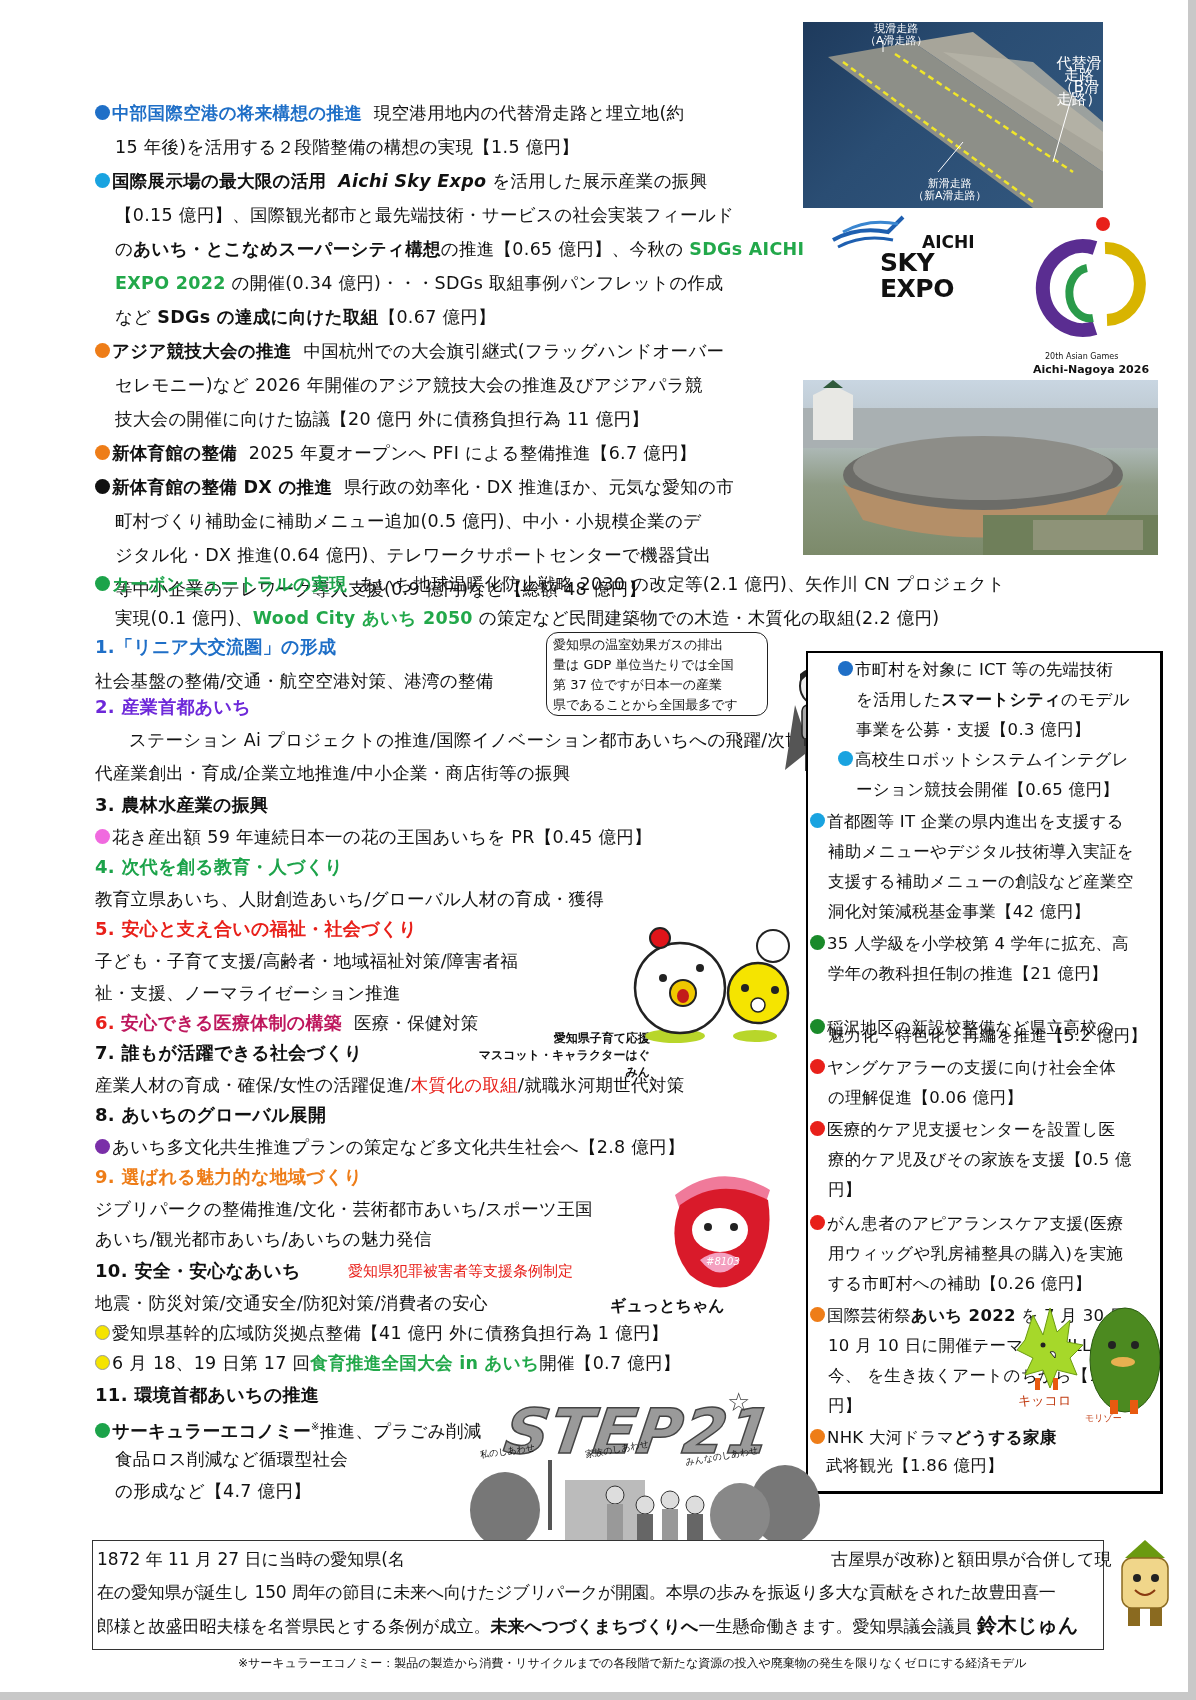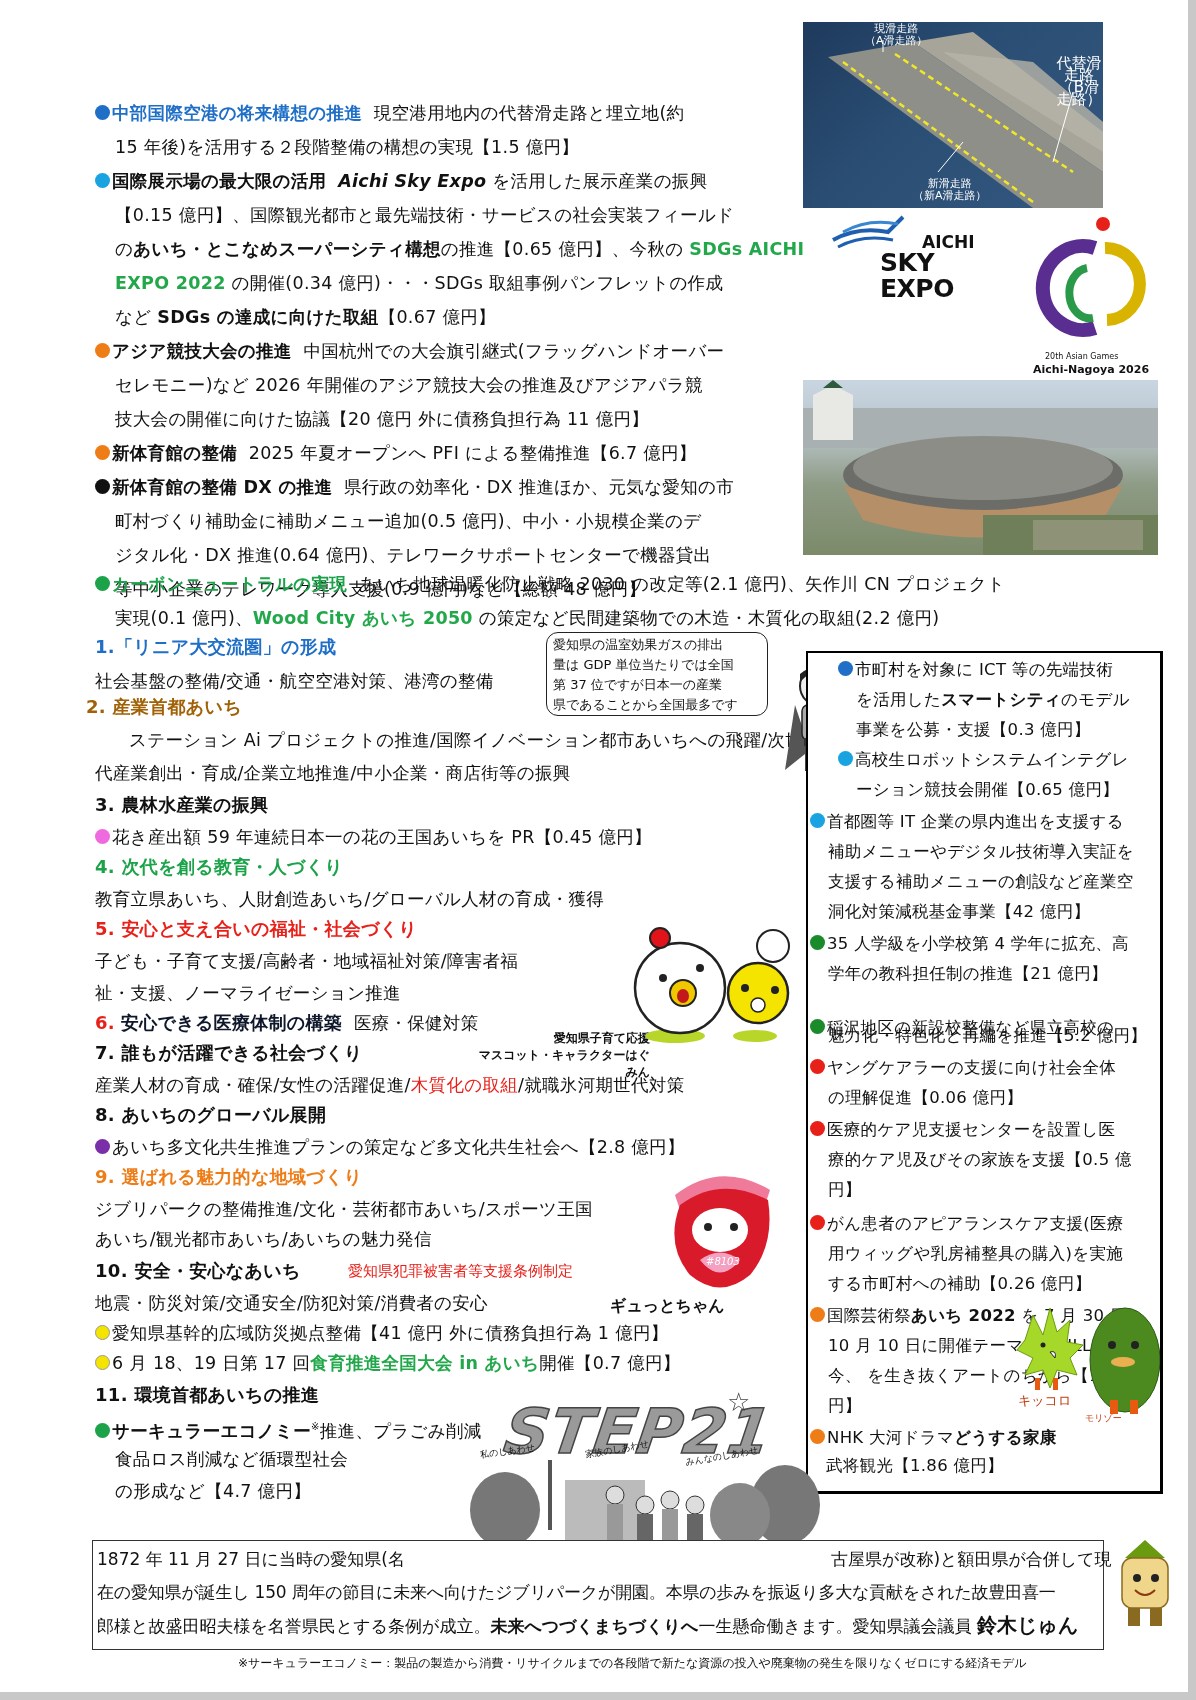--- a/index.html
+++ b/index.html
@@ -157,21 +157,21 @@
   </div>
   <div class="line" style="left:115px;top:601px;">
     <span>実現(0.1 億円)、</span><span class="sdg">Wood City あいち 2050</span><span> の策定など民間建築物での木造・木質化の取組(2.2 億円)</span>
   </div>
 
   <div class="line hd" style="left:95px;top:630px;color:#1f6fc7;">
     <span>1.</span><span>「リニア大交流圏」の形成</span>
   </div>
   <div class="line" style="left:95px;top:664px;">社会基盤の整備/交通・航空空港対策、港湾の整備</div>
 
-  <div class="line hd" style="left:86px;top:690px;color:#a16207;">
+  <div class="line hd" style="left:95px;top:690px;color:#6d28d9;">
     <span>2.</span> <span>産業首都あいち</span>
   </div>
   <div class="line" style="left:95px;top:723px;margin-left:34px;">ステーション Ai プロジェクトの推進/国際イノベーション都市あいちへの飛躍/次世</div>
   <div class="line" style="left:95px;top:756px;">代産業創出・育成/企業立地推進/中小企業・商店街等の振興</div>
 
   <div class="line hd" style="left:95px;top:788px;">
     <span>3.</span> <span>農林水産業の振興</span>
   </div>
   <div class="line" style="left:95px;top:820px;">
     <span class="dot" style="background:#f06adf;"></span><span>花き産出額 59 年連続日本一の花の王国あいちを PR【0.45 億円】</span>
@@ -182,21 +182,21 @@
   </div>
   <div class="line" style="left:95px;top:882px;">教育立県あいち、人財創造あいち/グローバル人材の育成・獲得</div>
 
   <div class="line hd" style="left:95px;top:912px;color:#e8201a;">
     <span>5.</span> <span>安心と支え合いの福祉・社会づくり</span>
   </div>
   <div class="line" style="left:95px;top:944px;">子ども・子育て支援/高齢者・地域福祉対策/障害者福</div>
   <div class="line" style="left:95px;top:976px;">祉・支援、ノーマライゼーション推進</div>
 
   <div class="line" style="left:95px;top:1006px;">
-    <span class="hd" style="color:#e8201a;">6.</span> <span class="hd" style="color:#0f172a;">安心できる医療体制の構築</span>&nbsp;&nbsp;<span>医療・保健対策</span>
+    <span class="hd" style="color:#e8201a;">6.</span> <span class="hd" style="color:#be185d;">安心できる医療体制の構築</span>&nbsp;&nbsp;<span>医療・保健対策</span>
   </div>
 
   <div class="line hd" style="left:95px;top:1036px;">
     <span>7.</span> <span>誰もが活躍できる社会づくり</span>
   </div>
   <div class="abs" style="left:470px;top:1030px;font-size:12px;font-weight:bold;line-height:17px;text-align:right;width:180px;">
     <div>愛知県子育て応援</div>
     <div>マスコット・キャラクターはぐみん</div>
   </div>
   <div class="line" style="left:95px;top:1068px;">

